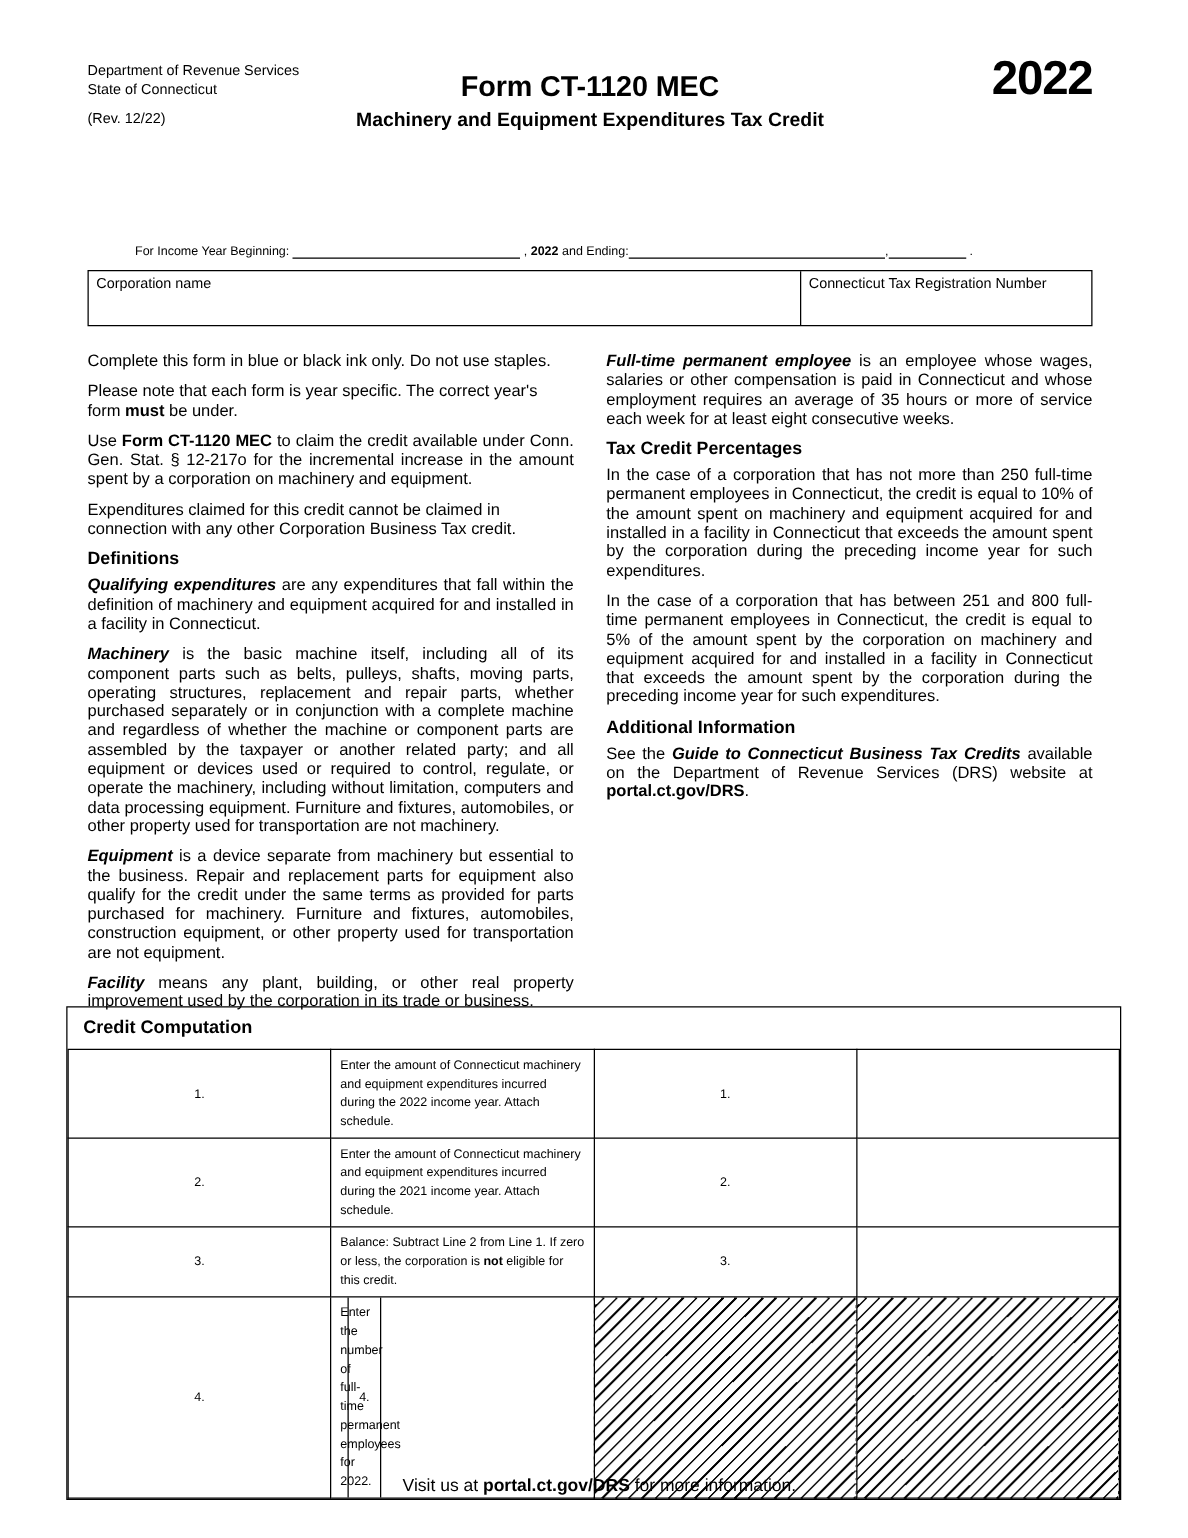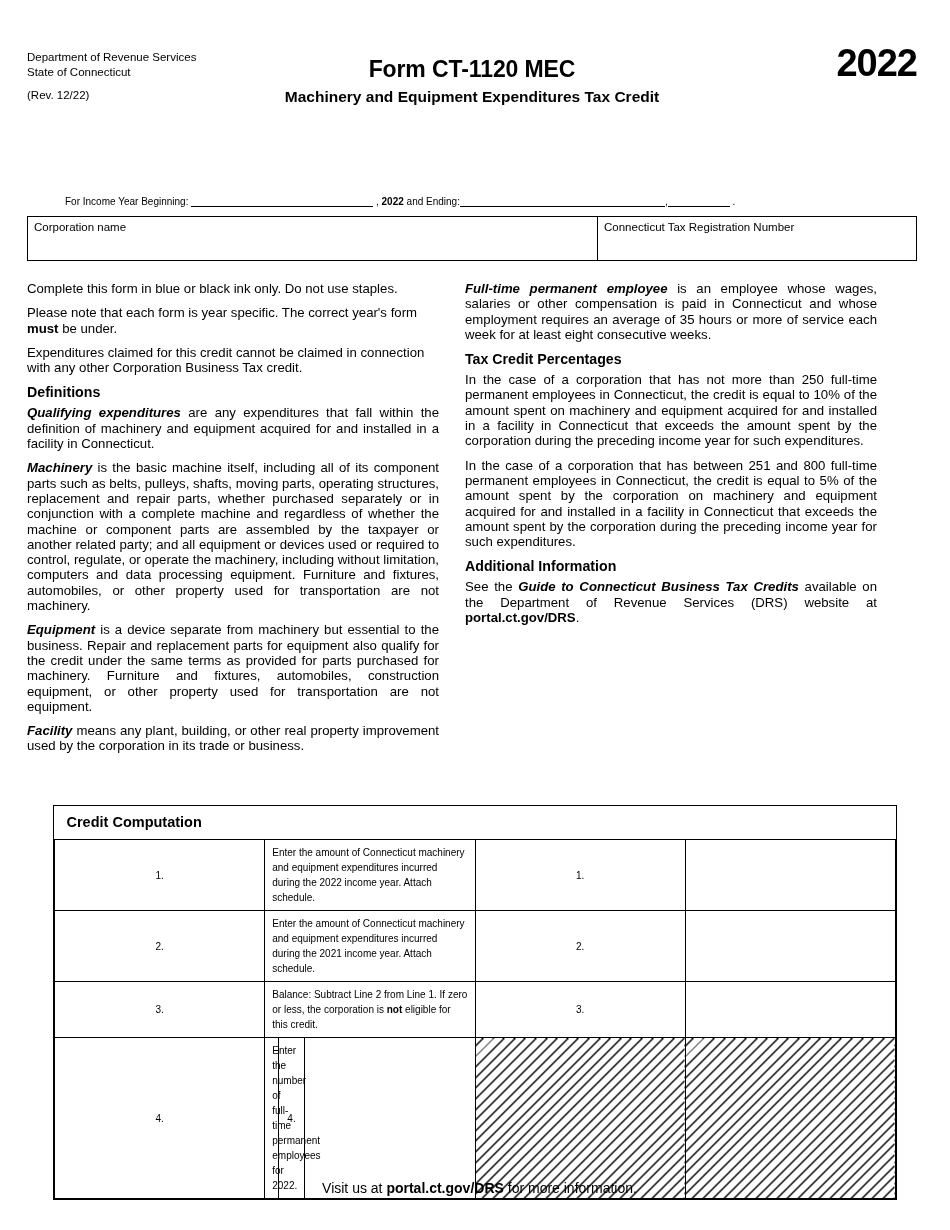--- a/index.html
+++ b/index.html
@@ -13,21 +13,21 @@
     font-family: "Liberation Sans", sans-serif;
     color: #000000;
     position: relative;
     overflow: hidden;
   }
   .page {
     position: relative;
     width: 944px;
     height: 1230px;
     box-sizing: border-box;
-    padding: 0 27px;
+    padding: 0 70px;
   }
 
   
   .header {
     position: relative;
     height: 95px;
     padding-top: 50px;
   }
   .dept-block {
     position: absolute;
@@ -227,20 +227,21 @@
     <div class="cell reg-num">
       <span>Connecticut Tax Registration Number</span>
     </div>
   </div>
 
   <div class="columns">
 
     <div class="col">
       <p class="nojust">Complete this form in blue or black ink only. Do not use staples.</p>
       <p class="nojust"><span>Please note that each form is year specific. The correct year's form </span><span class="b">must</span><span> be under.</span></p>
+      <p><span>Use </span><span class="b">Form CT-1120 MEC</span><span> to claim the credit available under Conn. Gen. Stat. § 12-217o for the incremental increase in the amount spent by a corporation on machinery and equipment.</span></p>
       <p class="nojust">Expenditures claimed for this credit cannot be claimed in connection with any other Corporation Business Tax credit.</p>
 
       <h3>Definitions</h3>
 
       <p><span class="bi">Qualifying expenditures</span><span> are any expenditures that fall within the definition of machinery and equipment acquired for and installed in a facility in Connecticut.</span></p>
 
       <p><span class="bi">Machinery</span><span> is the basic machine itself, including all of its component parts such as belts, pulleys, shafts, moving parts, operating structures, replacement and repair parts, whether purchased separately or in conjunction with a complete machine and regardless of whether the machine or component parts are assembled by the taxpayer or another related party; and all equipment or devices used or required to control, regulate, or operate the machinery, including without limitation, computers and data processing equipment. Furniture and fixtures, automobiles, or other property used for transportation are not machinery.</span></p>
 
       <p><span class="bi">Equipment</span><span> is a device separate from machinery but essential to the business. Repair and replacement parts for equipment also qualify for the credit under the same terms as provided for parts purchased for machinery. Furniture and fixtures, automobiles, construction equipment, or other property used for transportation are not equipment.</span></p>
 

